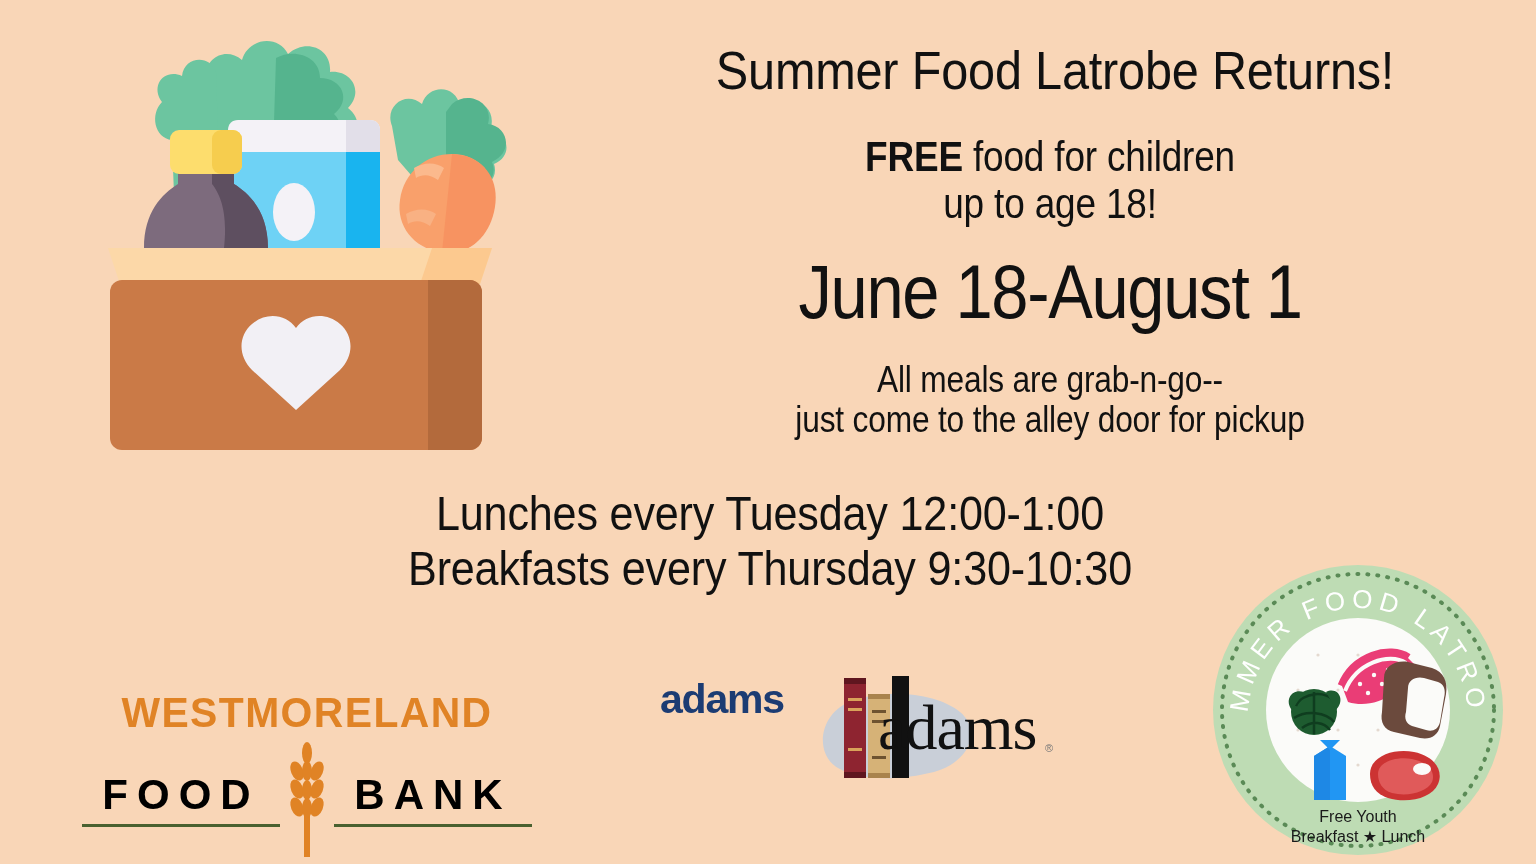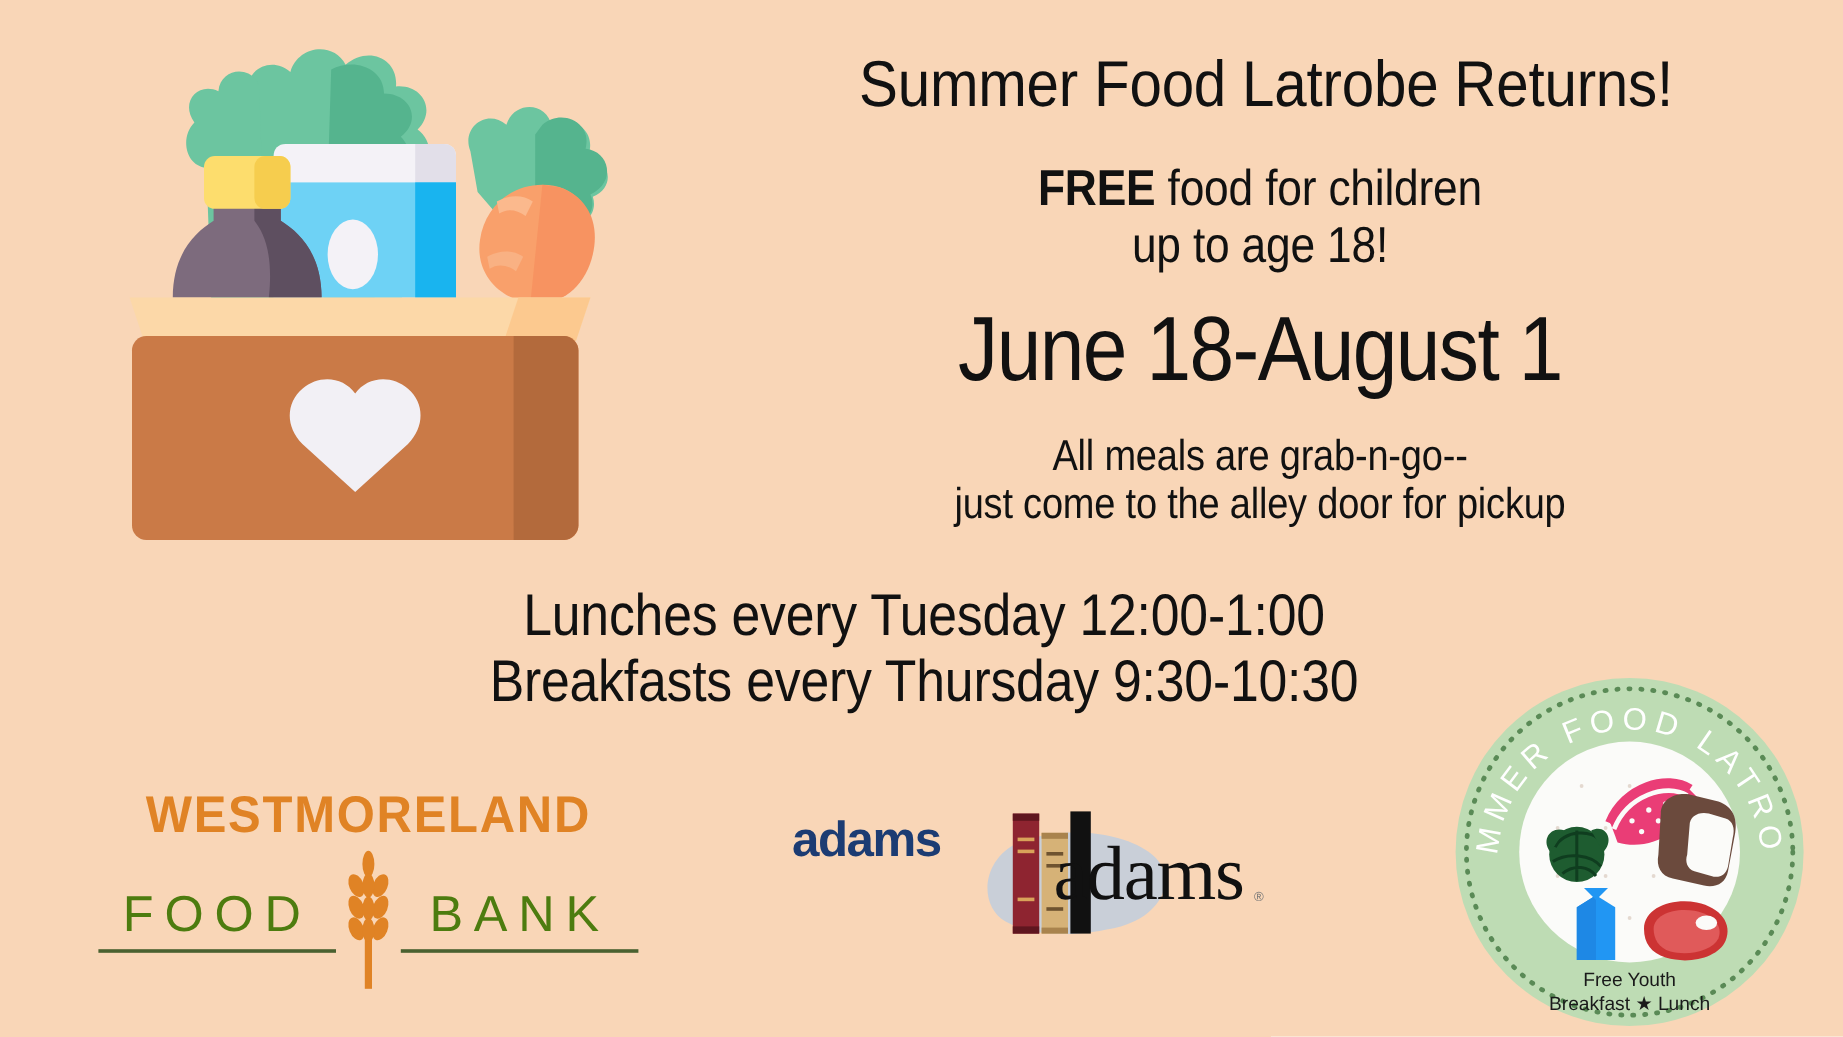--- a/index.html
+++ b/index.html
@@ -90,43 +90,43 @@
     font-weight: 400;
     line-height: 1.12;
     transform: scaleX(0.88);
     transform-origin: 50% 50%;
   }
 
   
   #wfb-logo {
     position: absolute;
     left: 82px;
-    top: 658px;
+    top: 691px;
     width: 450px;
     height: 140px;
   }
   #wfb-top {
     font-size: 43px;
     font-weight: 700;
     color: #e08325;
     letter-spacing: 1.5px;
     text-align: center;
     line-height: 1;
     transform: scaleX(0.95);
   }
   #wfb-bottom-row {
     display: flex;
     align-items: center;
     justify-content: center;
     margin-top: 7px;
   }
   .wfb-word {
     font-size: 42px;
-    font-weight: 400;
-    color: #4d7c0f;
+    font-weight: 700;
+    color: #000000;
     letter-spacing: 9px;
     line-height: 1;
   }
   .wfb-rule {
     border-bottom: 3px solid #4a6130;
     margin-top: 8px;
     height: 0;
   }
   #wfb-wheat { width: 46px; height: 118px; margin: 0 4px; flex: none; }
 

